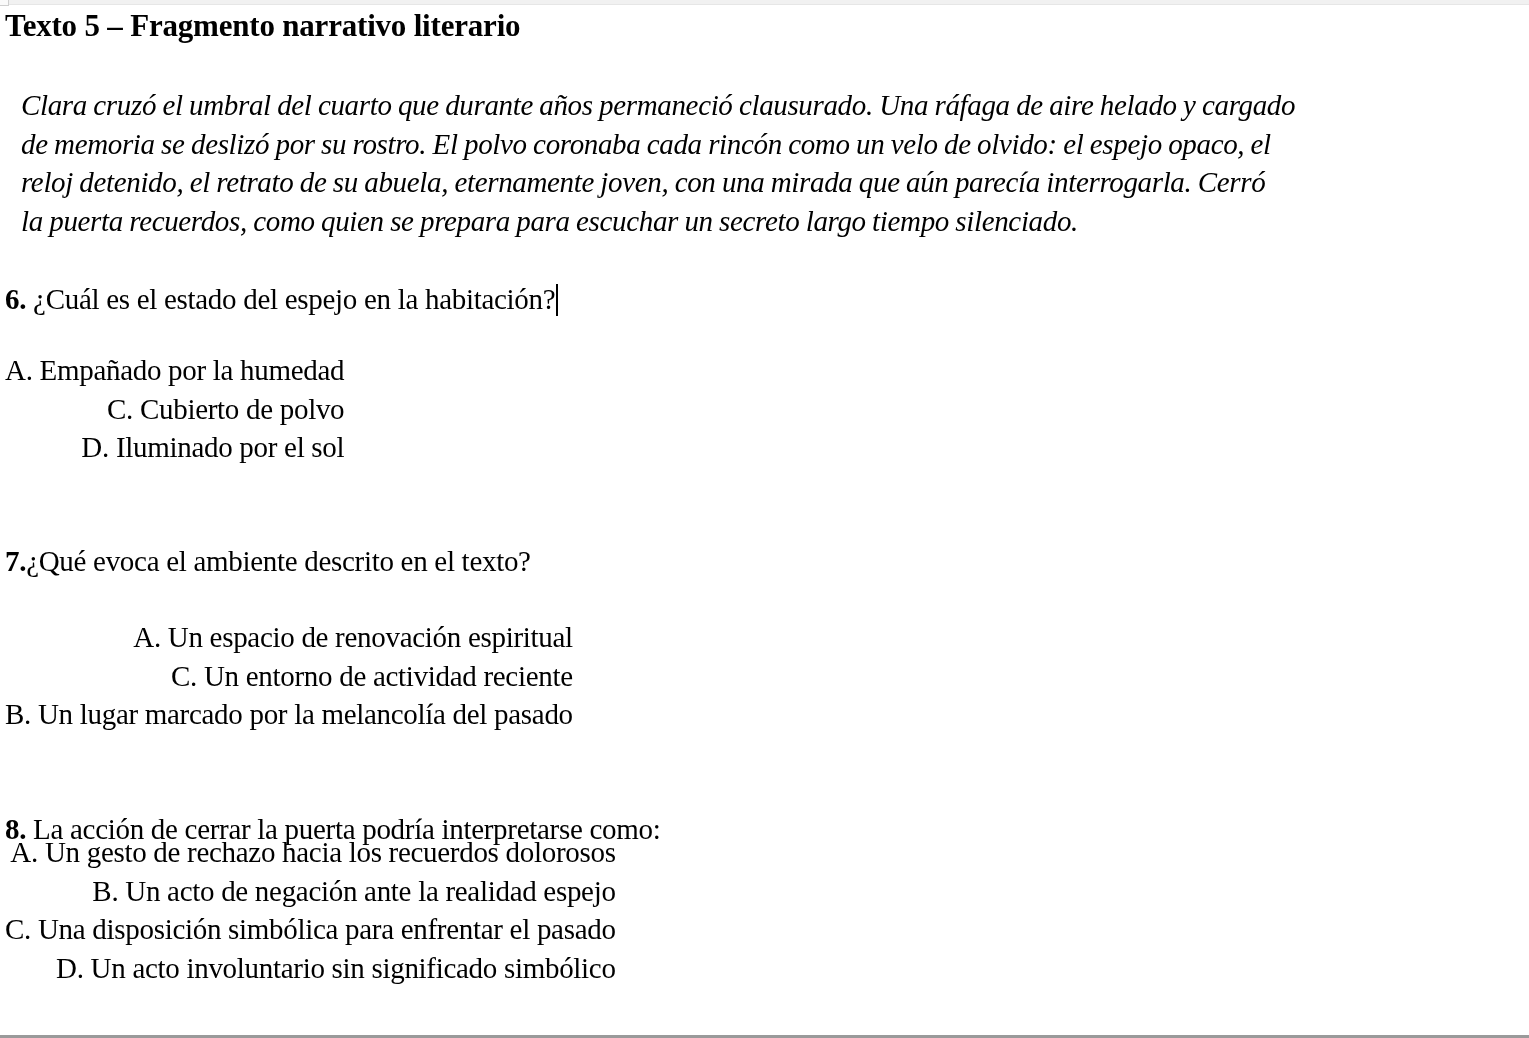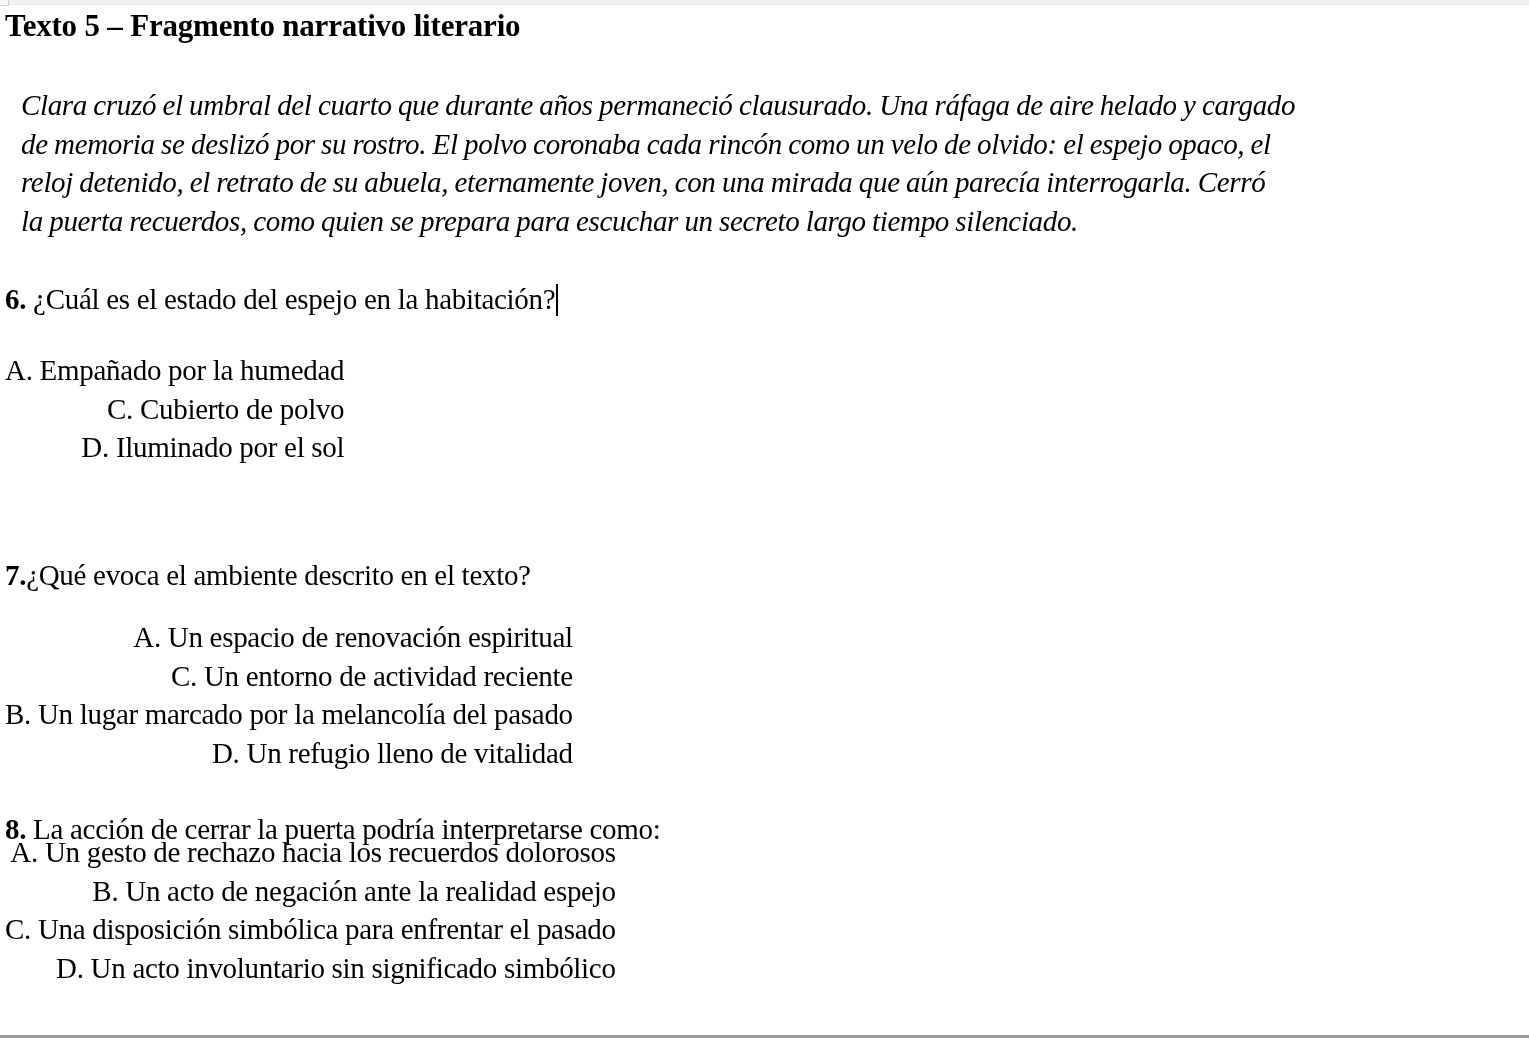--- a/index.html
+++ b/index.html
@@ -108,28 +108,27 @@
 
   <div class="question" style="top:280px;">
     <span class="num">6.</span><span> ¿Cuál es el estado del espejo en la habitación?</span><span class="caret"></span>
   </div>
   <div class="options" style="top:351px;">
     <div class="option">A. Empañado por la humedad</div>
     <div class="option">C. Cubierto de polvo</div>
     <div class="option">D. Iluminado por el sol</div>
   </div>
 
-  <div class="question" style="top:556px;">
+  <div class="question" style="top:542px;">
     <span class="num">7.</span><span>¿Qué evoca el ambiente descrito en el texto?</span>
   </div>
   <div class="options" style="top:618px;">
     <div class="option">A. Un espacio de renovación espiritual</div>
     <div class="option">C. Un entorno de actividad reciente</div>
     <div class="option">B. Un lugar marcado por la melancolía del pasado</div>
-    <div class="option">D. Un refugio lleno de vitalidad</div>
   </div>
 
   <div class="question" style="top:810px;">
     <span class="num">8.</span><span> La acción de cerrar la puerta podría interpretarse como:</span>
   </div>
   <div class="options" style="top:833px;">
     <div class="option">A. Un gesto de rechazo hacia los recuerdos dolorosos</div>
     <div class="option">B. Un acto de negación ante la realidad espejo</div>
     <div class="option">C. Una disposición simbólica para enfrentar el pasado</div>
     <div class="option">D. Un acto involuntario sin significado simbólico</div>

